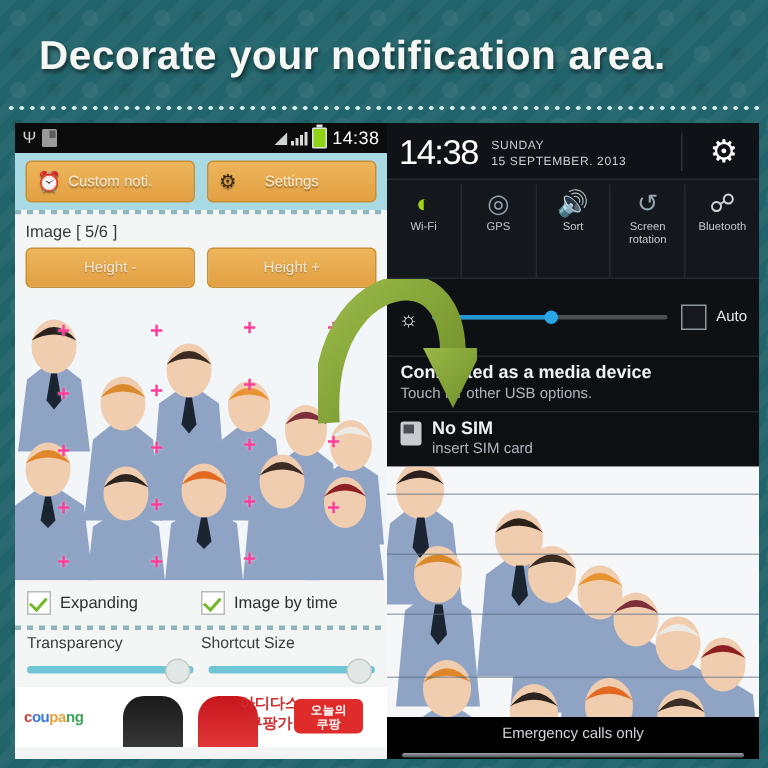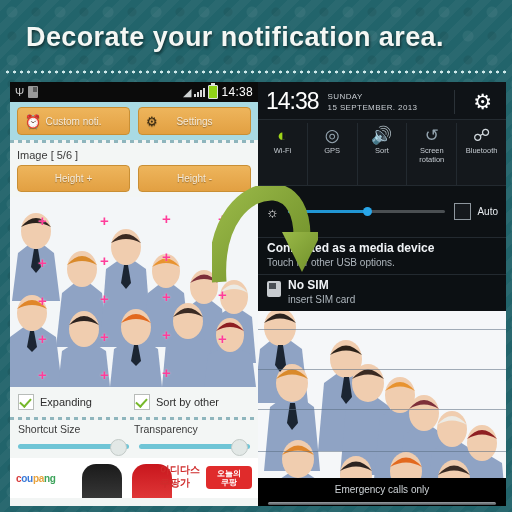--- a/index.html
+++ b/index.html
@@ -103,22 +103,22 @@
   .sl-thumb{position:absolute;right:2px;top:-1px;width:15px;height:15px;border-radius:50%;background:#e2e8e6;border:1px solid #c2cac7;}
 
   
   .ad{height:40px;background:#fff;display:flex;align-items:center;position:relative;overflow:hidden;}
   .ad-logo{font-size:10px;font-weight:bold;padding-left:6px;letter-spacing:-.3px;}
   .ad-logo b:nth-child(1){color:#d83b3b;}
   .ad-logo b:nth-child(2){color:#3b7ad8;}
   .ad-logo b:nth-child(3){color:#e8a33d;}
   .ad-logo b:nth-child(4){color:#3ba35a;text-align:center;}
   .jacket{position:absolute;bottom:-4px;width:40px;height:38px;border-radius:14px 14px 4px 4px;}
-  .ad-kr{position:absolute;right:58px;top:5px;color:#cf2b2b;font-size:10px;font-weight:bold;line-height:13px;}
-  .ad-btn{position:absolute;right:6px;top:8px;width:46px;height:23px;border-radius:4px;background:#e02b2b;color:#fff;font-size:8px;font-weight:bold;display:flex;align-items:center;justify-content:center;text-align:center;line-height:9px;}
+  .ad-kr{position:absolute;right:58px;top:5px;text-align:center;color:#cf2b2b;font-size:10px;font-weight:bold;line-height:13px;}
+  .ad-btn{position:absolute;right:16px;top:8px;width:46px;height:23px;border-radius:4px;background:#e02b2b;color:#fff;font-size:8px;font-weight:bold;display:flex;align-items:center;justify-content:center;text-align:center;line-height:9px;}
 
   
   .shade{background:#111418;height:100%;display:flex;flex-direction:column;}
   .shade-top{display:flex;align-items:center;padding:6px 8px 4px;background:#0f1317;}
   .sh-time{font-size:23px;color:#fff;font-weight:normal;letter-spacing:-1px;}
   .sh-date{margin-left:9px;color:#c8cdd2;font-size:8px;line-height:11px;letter-spacing:.4px;}
   .sh-gear{margin-left:auto;color:#fff;font-size:21px;padding-right:6px;border-left:1px solid #2b3238;padding-left:18px;}
   .toggles{display:flex;background:#14181c;border-top:1px solid #242b31;padding-top:3px;}
   .tg{flex:1;text-align:center;position:relative;padding:3px 0 0;border-right:1px solid #232a30;}
   .tg:last-child{border-right:none;}
@@ -185,24 +185,24 @@
       <span>Settings</span>
     </div>
   </div>
 
   <div class="dash"></div>
 
   <div class="whitezone">
     <div class="imglabel">Image  [ 5/6 ]</div>
     <div class="row3">
       <div class="btn">
+        <span>Height -</span>
+      </div>
+      <div class="btn">
         <span>Height +</span>
-      </div>
-      <div class="btn">
-        <span>Height -</span>
       </div>
     </div>
   </div>
 
   <div class="photo photo-left">
     <div class="people">
       <svg width="248" height="190" viewBox="0 0 248 190" preserveAspectRatio="none">
         <rect width="248" height="190" fill="#f3f6f8"></rect>
         <g fill="#8fa3c4">
           <path d="M8 56 L26 42 L44 56 L50 104 L2 104 Z"></path>
@@ -273,29 +273,29 @@
     </div>
   </div>
 
   <div class="checkrow">
     <div class="chk">
       <span class="chkbox"></span>
       <span>Expanding</span>
     </div>
     <div class="chk">
       <span class="chkbox"></span>
-      <span>Sort by other</span>
+      <span>Image by time</span>
     </div>
   </div>
 
   <div class="dash"></div>
 
   <div class="labelrow">
+    <span>Transparency</span>
     <span>Shortcut Size</span>
-    <span>Transparency</span>
   </div>
   <div class="sliderrow">
     <div class="sl">
       <span class="sl-track"></span>
       <span class="sl-thumb"></span>
     </div>
     <div class="sl">
       <span class="sl-track"></span>
       <span class="sl-thumb"></span>
     </div>

